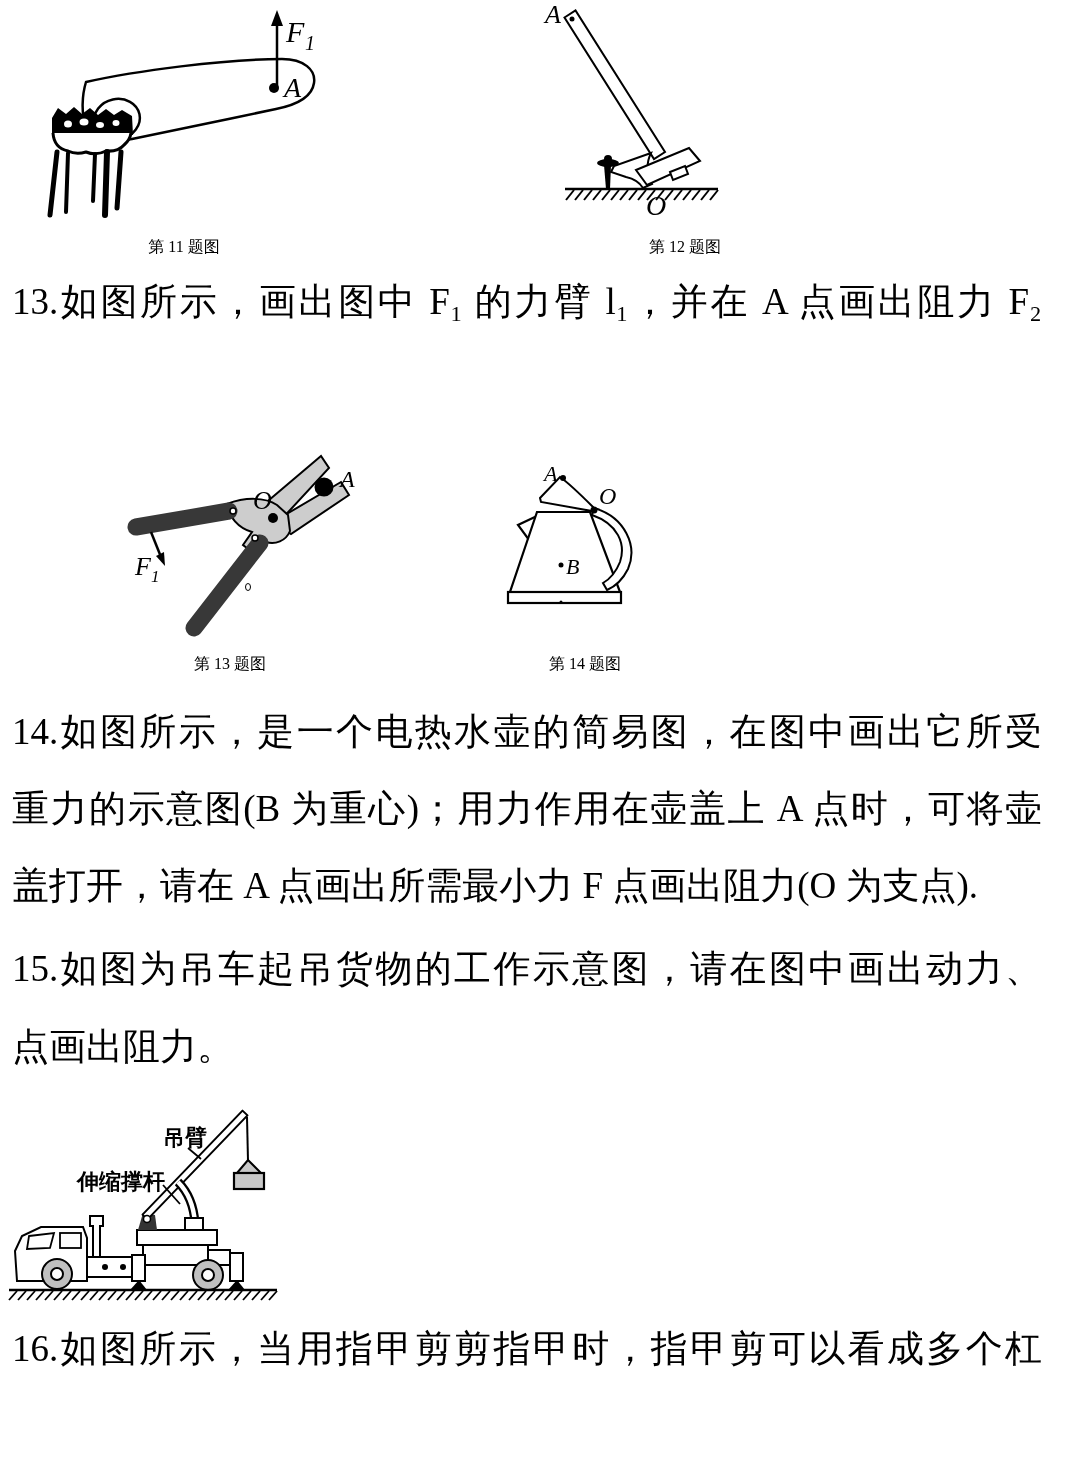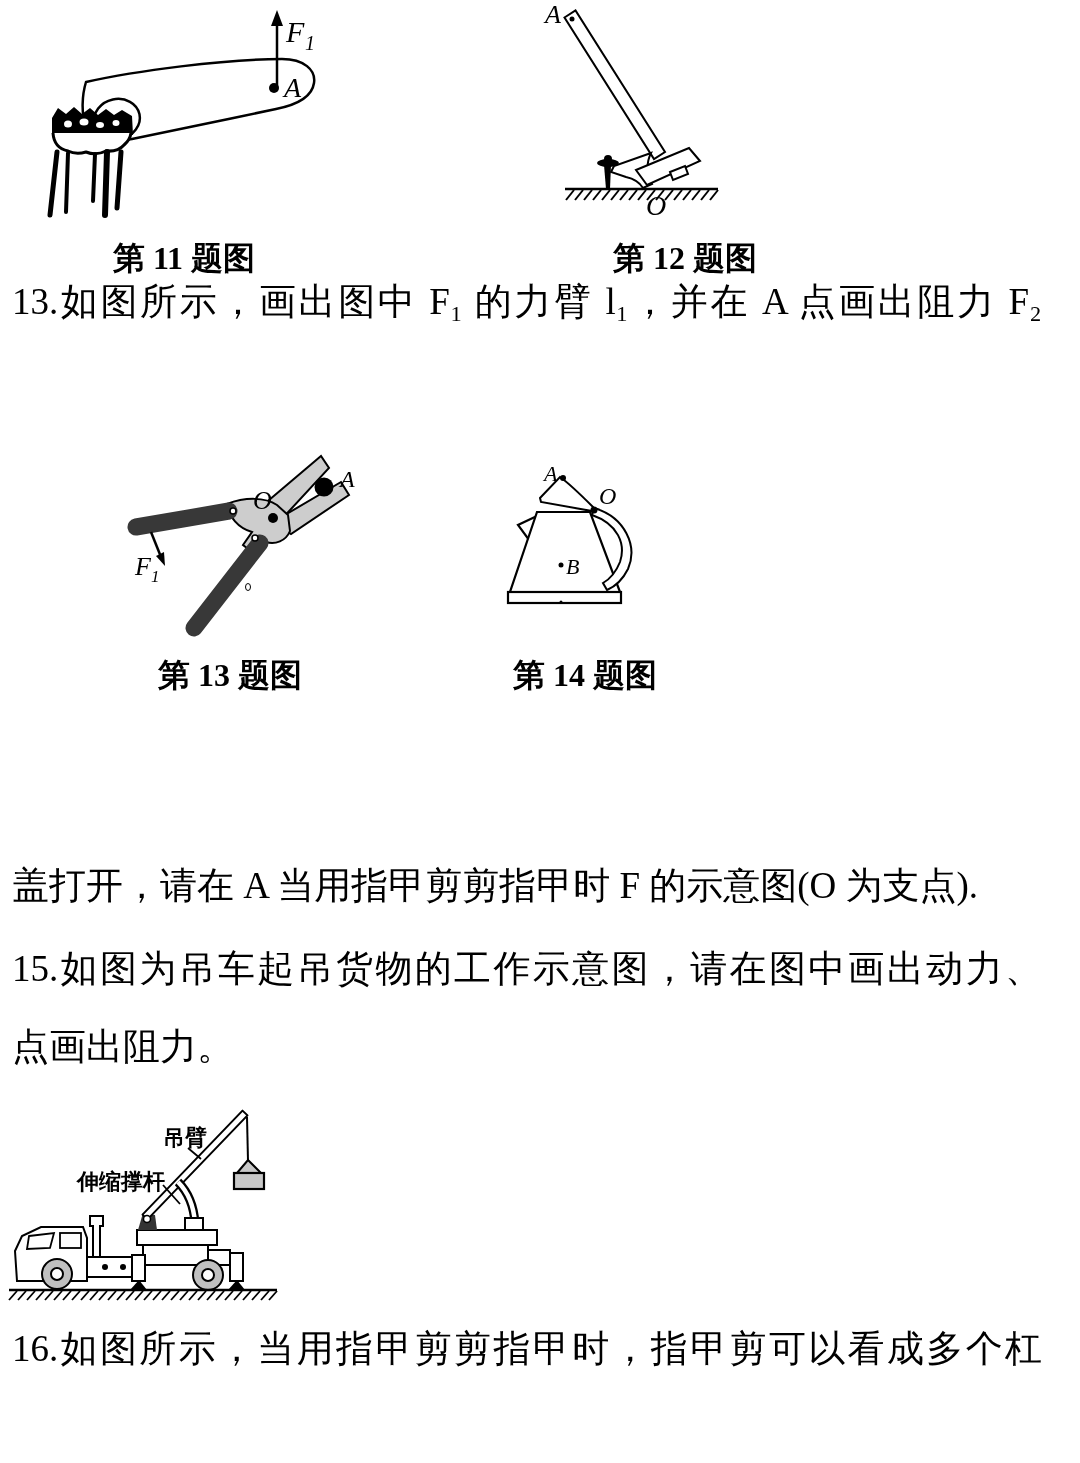--- a/index.html
+++ b/index.html
@@ -1,21 +1,21 @@
 <!DOCTYPE html>
 <html><head>
 <meta charset="utf-8">
 <style>
   html,body{margin:0;padding:0;background:#fff;}
   #page{position:relative;width:1080px;height:1463px;background:#ffffff;overflow:hidden;
         font-family:"Liberation Serif","DejaVu Serif",serif;color:#000;}
   .qline{position:absolute;left:12px;width:1030px;font-size:37px;line-height:42px;
          white-space:nowrap;color:#000;}
   .fill{white-space:normal;text-align:justify;text-align-last:justify;height:44px;overflow:hidden;}
-  .cap{position:absolute;width:170px;font-size:32px;text-align:center;color:#000;font-weight:bold;}
+  .cap{position:absolute;width:170px;font-size:16px;text-align:center;color:#000;}
   svg{position:absolute;overflow:visible;}
   svg text{font-family:"Liberation Serif","DejaVu Serif",serif;fill:#000;}
   .it{font-style:italic;}
 </style>
 </head>
 <body>
 
 <div id="page">
 
   <svg style="left:20px;top:2px" width="310" height="230" viewBox="0 0 310 230">
@@ -114,21 +114,23 @@
     <circle cx="71" cy="46" r="3" fill="#000"></circle>
     <text class="it" x="52" y="49" font-size="22">A</text>
     <circle cx="102" cy="78" r="3.5" fill="#000"></circle>
     <text class="it" x="107" y="72" font-size="24">O</text>
     <circle cx="69" cy="133" r="2.5" fill="#000"></circle>
     <text class="it" x="74" y="142" font-size="22">B</text>
     <circle cx="69" cy="170" r="1.5" fill="#000"></circle>
   </svg>
   <div class="cap" style="left:500px;top:654px">第 14 题图</div>
 
-  <div class="qline" style="top:865px">盖打开，请在 A 当用指甲剪剪指甲时 F 的示意图(O 为支点).</div>
+  <div class="qline fill" style="top:711px">14.如图所示，是一个电热水壶的简易图，在图中画出它所受</div>
+  <div class="qline fill" style="top:788px">重力的示意图(B 为重心)；用力作用在壶盖上 A 点时，可将壶</div>
+  <div class="qline" style="top:865px">盖打开，请在 A 点画出所需最小力 F 点画出阻力(O 为支点).</div>
 
   <div class="qline fill" style="top:948px">15.如图为吊车起吊货物的工作示意图，请在图中画出动力、</div>
   <div class="qline" style="top:1026px">点画出阻力。</div>
 
   <svg style="left:5px;top:1085px" width="295" height="216" viewBox="0 0 295 216">
     <path d="M 12 196 L 10 166 L 17 151 L 36 142 L 78 142 L 82 153 L 82 196 Z" fill="#fff" stroke="#000" stroke-width="2"></path>
     <polygon points="24,151 49,148 45,163 22,164" fill="#fff" stroke="#000" stroke-width="1.8"></polygon>
     <rect x="55" y="148" width="21" height="15" fill="#fff" stroke="#000" stroke-width="1.8"></rect>
     <path d="M 85 131 L 98 131 L 98 141 L 95 141 L 95 172 L 88 172 L 88 141 L 85 141 Z" fill="#fff" stroke="#000" stroke-width="2"></path>
     <rect x="82" y="172" width="56" height="20" fill="#fff" stroke="#000" stroke-width="2"></rect>

